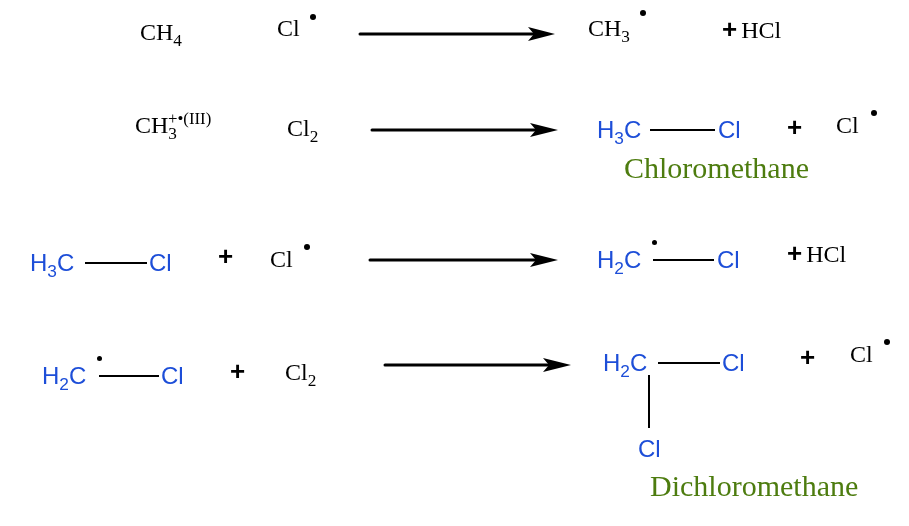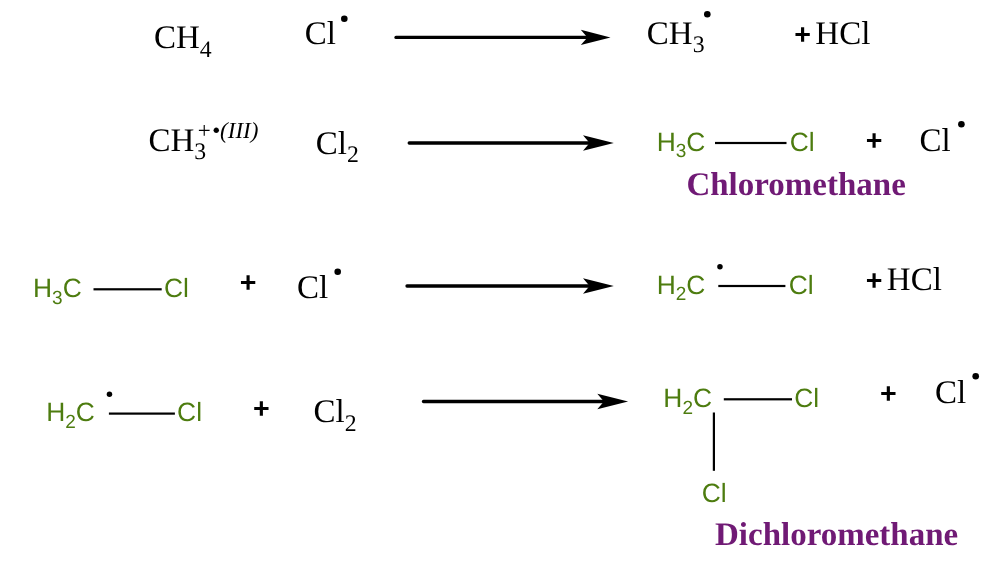--- a/index.html
+++ b/index.html
@@ -1,27 +1,27 @@
 <!DOCTYPE html>
 <html><head>
 <meta charset="utf-8">
 <style>
   html, body { margin:0; padding:0; background:#ffffff; }
   body { width:909px; height:526px; position:relative; overflow:hidden; }
   .serif { font-family: "Liberation Serif", "DejaVu Serif", serif; color:#000; }
-  .sans { font-family: "Liberation Sans", "DejaVu Sans", sans-serif; color:#4d7c0f; }
+  .sans { font-family: "Liberation Sans", "DejaVu Sans", sans-serif; color:#1d4ed8; }
   .abs { position:absolute; white-space:nowrap; line-height:1; }
-  .s30 { font-size:30px; }
+  .s30 { font-size:24px; }
   .s24 { font-size:24px; }
   sub.lo { font-size:0.72em; vertical-align:-0.35em; line-height:0; }
   sup.hi { font-size:0.7em; vertical-align:0.55em; line-height:0; }
   .dot { display:inline-block; width:6px; height:6px; border-radius:50%; background:#000; }
   .plus { font-family:"Liberation Sans", "DejaVu Sans", sans-serif; font-weight:bold; font-size:26px; }
   .bond { position:absolute; background:#000; }
-  .red { color:#701a75; font-weight:bold; font-family:"Liberation Serif","DejaVu Serif",serif; font-size:30px; }
+  .red { color:#4d7c0f; font-weight:normal; font-family:"Liberation Serif","DejaVu Serif",serif; font-size:30px; }
   svg.arrow { position:absolute; overflow:visible; }
 </style>
 </head>
 <body>
 
 <div class="abs serif s30" style="left:140px;top:20px;">
   <span>CH</span><sub class="lo">4</sub>
 </div>
 <div class="abs serif s30" style="left:277px;top:16px;">
   <span>Cl</span>
@@ -34,21 +34,21 @@
 <div class="abs serif s30" style="left:588px;top:16px;">
   <span>CH</span><sub class="lo">3</sub>
   <span class="dot" style="position:absolute;left:52px;top:-6px;"></span>
 </div>
 <div class="abs" style="left:722px;top:16px;">
   <span class="plus">+</span>
   <span class="serif s30">HCl</span>
 </div>
 
 <div class="abs serif s30" style="left:135px;top:113px;">
-  <span>CH</span><sub class="lo">3</sub><sup class="hi" style="margin-left:-9px;font-style:italic;">+•(III)</sup>
+  <span>CH</span><sub class="lo">3</sub><sup class="hi" style="margin-left:-9px;">+•(III)</sup>
 </div>
 <div class="abs serif s30" style="left:287px;top:116px;">
   <span>Cl</span><sub class="lo">2</sub>
 </div>
 <svg class="arrow" style="left:370px;top:122px;" width="200" height="16">
   <line x1="2" y1="8" x2="175" y2="8" stroke="#000" stroke-width="3" stroke-linecap="round"></line>
   <path d="M160 1 L188 8 L160 15 L166 8 Z" fill="#000"></path>
 </svg>
 <div class="abs sans s24" style="left:597px;top:118px;">
   <span>H</span><sub class="lo">3</sub><span>C</span>

